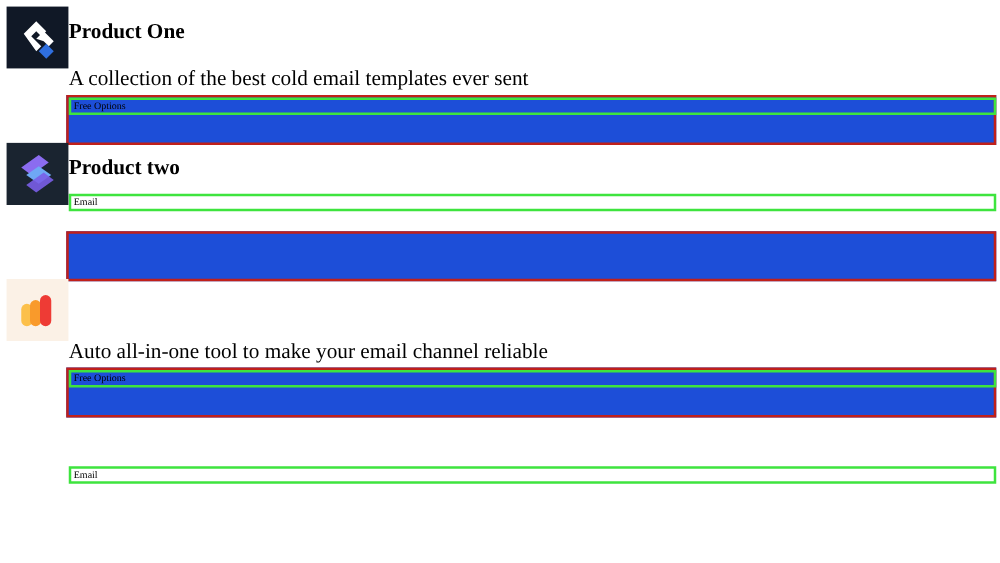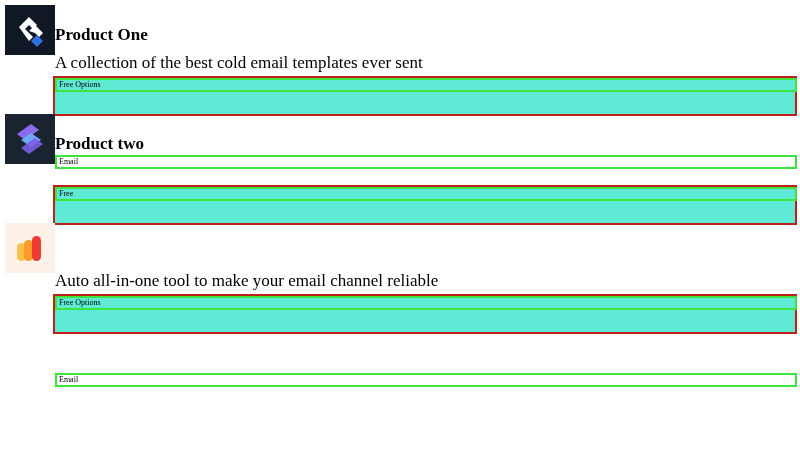--- a/index.html
+++ b/index.html
@@ -10,33 +10,33 @@
     }
     .product {
       position: absolute; left: 0; width: 800px; height: 109px;
     }
     .logo {
       position: absolute; left: 5px; top: 0; width: 50px; height: 50px;
       overflow: hidden;
     }
     .logo svg { display: block; width: 50px; height: 50px; }
     .title {
-      position: absolute; left: 55px; top: 20px;
+      position: absolute; left: 55px; top: 10px;
       font-size: 17px; font-weight: bold; margin: 0; line-height: 20px;
       white-space: nowrap;
     }
     .desc {
       position: absolute; left: 55px; top: 51px;
       font-size: 17px; margin: 0; line-height: 14px; white-space: nowrap;
     }
     .tags {
       position: absolute; left: 53px; top: 71px;
       width: 740px; height: 36px;
       border: 2px solid #c0201a;
-      background: #5eead4;
+      background: #1d4ed8;
     }
     .tag {
       position: absolute; left: 0; width: 736px; height: 10px;
       border: 2px solid #3ee43e;
       font-size: 8px; line-height: 10px; padding-left: 2px;
       white-space: nowrap; color: #000;
     }
     .tag.t0 { top: 0px; }
     .tag.t1 { top: 37px; margin-top: 40px; }
   </style>
@@ -64,21 +64,20 @@
   <div class="logo">
     <svg viewBox="0 0 50 50">
       <rect width="50" height="50" fill="#1a2430"></rect>
       <path d="M12 20 L26 10 L34 16 L20 26 Z" fill="#8b6cf0"></path>
       <path d="M16 26 L26 19 L36 26 L26 33 Z" fill="#6fa8f5"></path>
       <path d="M16 34 L30 24 L38 30 L24 40 Z" fill="#7a5ee8" opacity="0.9"></path>
     </svg>
   </div>
   <h2 class="title">Product two</h2>
   <div class="tags">
-    <div class="tag t0">Free</div>
   </div>
 </div>
 
 <div class="product" style="top:223px;">
   <div class="logo">
     <svg viewBox="0 0 50 50">
       <rect width="50" height="50" fill="#fbf1e6"></rect>
       <rect x="12" y="20" width="9" height="18" rx="4.5" fill="#fcc04a"></rect>
       <rect x="19" y="17" width="9" height="21" rx="4.5" fill="#f99a2b"></rect>
       <rect x="27" y="13" width="9" height="25" rx="4.5" fill="#ee3b35"></rect>

